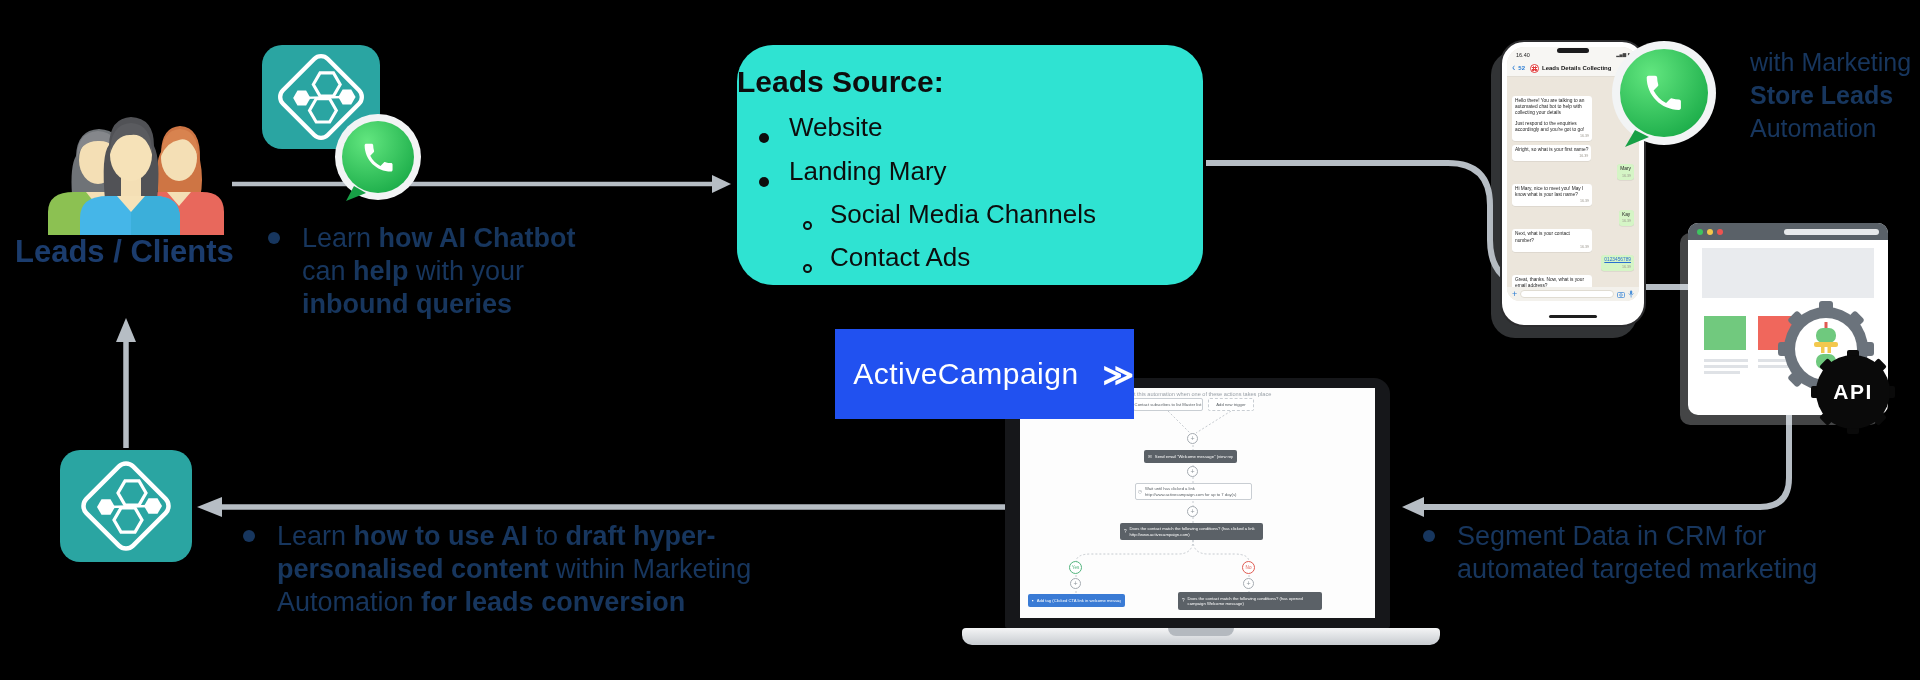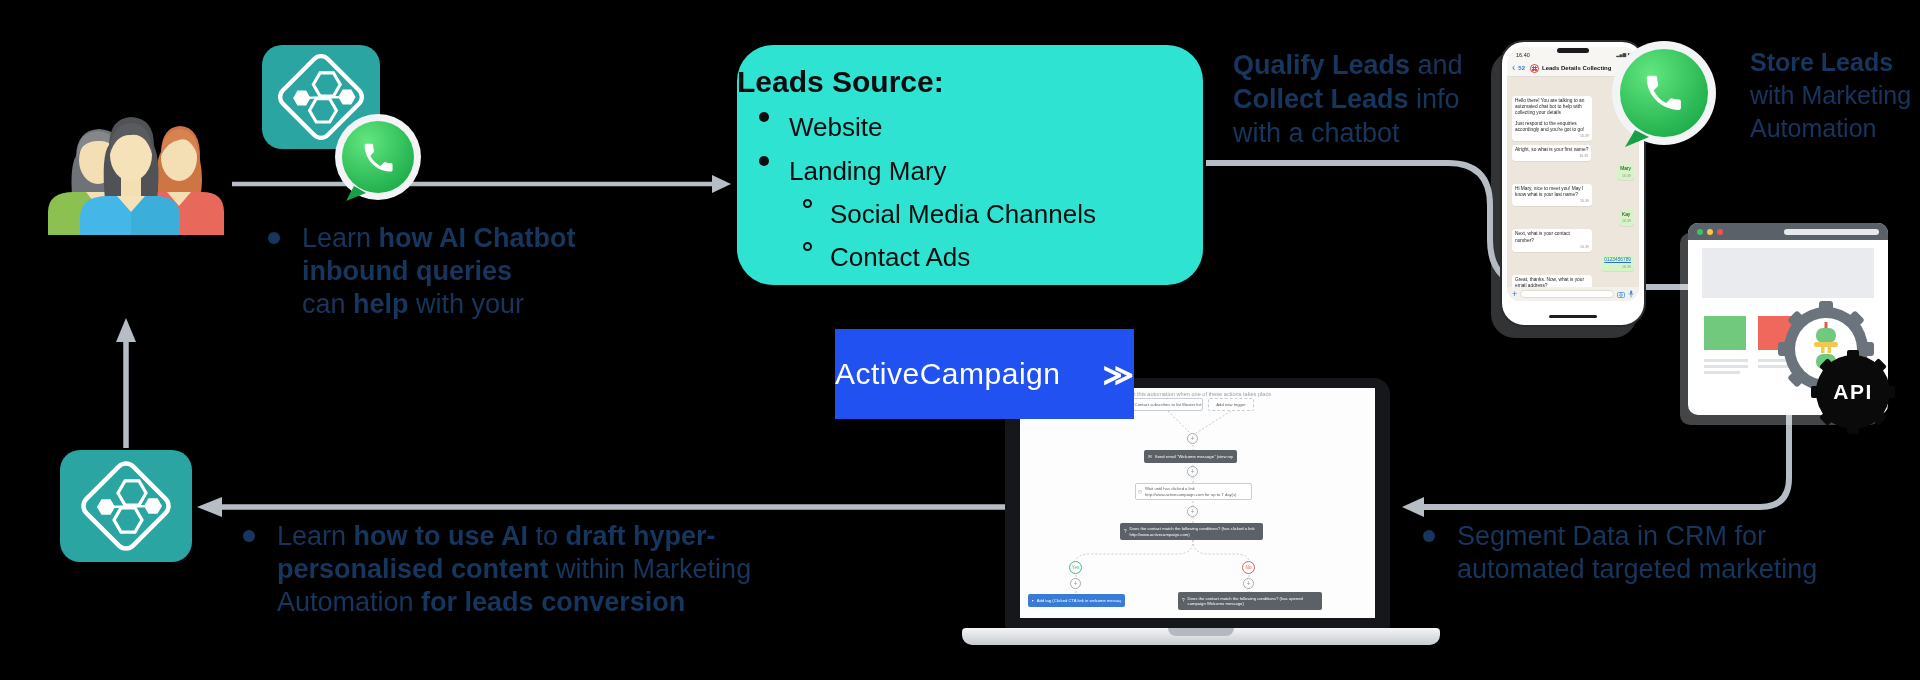--- a/index.html
+++ b/index.html
@@ -18,21 +18,21 @@
   
   .ann{position:absolute;color:var(--navy);font-size:27px;line-height:34px;white-space:nowrap;z-index:7}
   .bullet{position:absolute;display:flex;z-index:7}
   .bdot{width:12px;height:12px;border-radius:50%;background:var(--navy);margin-top:10px;margin-right:22px;flex:none}
   .btxt{color:var(--navy);font-size:27px;line-height:33px;white-space:nowrap}
   .biglabel{position:absolute;color:#1B3C6D;font-size:31px;font-weight:bold;z-index:7;white-space:nowrap}
   
   .lsbox{position:absolute;left:737px;top:45px;width:466px;height:240px;background:var(--tealbox);
          border-radius:36px;z-index:2;color:#0d0d0d}
   .lstitle{text-align:left;font-size:30px;font-weight:bold;margin-top:20px}
-  .lsitem{display:flex;align-items:flex-start;font-size:26px;margin-left:22px;margin-top:13px}
+  .lsitem{display:flex;align-items:flex-end;font-size:26px;margin-left:22px;margin-top:13px}
   .lsitem.sub{margin-left:66px;margin-top:12px}
   .fdot{width:10px;height:10px;border-radius:50%;background:#0d0d0d;margin-right:20px;flex:none}
   .odot{width:9px;height:9px;border-radius:50%;border:2px solid #0d0d0d;margin-right:18px;flex:none}
   
   .boticon{position:absolute;background:var(--tealicon);border-radius:20px;z-index:2;display:flex;
            align-items:center;justify-content:center}
   
   .wa{position:absolute;z-index:5}
   
   .phone{position:absolute;left:1500px;top:40px;width:146px;height:287px;background:#fff;
@@ -98,21 +98,21 @@
          line-height:1.25;padding:2px 4px;display:flex;gap:3px;align-items:center}
   .fplus{position:absolute;width:11px;height:11px;border:1px solid #a6acb2;border-radius:50%;
          background:#fff;color:#8f969c;font-size:7px;line-height:9px;text-align:center;z-index:2}
   .fyn{position:absolute;width:13px;height:13px;border-radius:50%;background:#fff;font-size:4.6px;
        display:flex;align-items:center;justify-content:center;z-index:2}
   .fyes{border:1.4px solid #53b57e;color:#53b57e}
   .fno{border:1.4px solid #e05b52;color:#e05b52}
   .ficon{flex:none;font-size:4.6px}
   
   .acbox{position:absolute;left:835px;top:329px;width:299px;height:90px;background:var(--acblue);
-         z-index:6;display:flex;align-items:center;justify-content:space-between;gap:24px}
+         z-index:6;display:flex;align-items:center;justify-content:flex-end;gap:24px}
   .aclabel{color:#fff;font-size:30px;letter-spacing:.5px}
   .acarrow{color:#fff;font-size:30px;font-weight:bold}
 </style>
 </head>
 <body>
 
 <div class="canvas">
 
   <svg class="connectors" width="1920" height="680">
 
@@ -146,20 +146,21 @@
     <path d="M139,92 L151,106 L163,92 Z" fill="#F4DFB5"></path>
 
     <path d="M77,100 Q73,55 81,45 Q82,18 103,17 Q126,18 126,46 Q133,60 129,100 Z" fill="#515256"></path>
     <rect x="93" y="76" width="20" height="20" fill="#F4DFB5"></rect>
     <ellipse cx="103" cy="55" rx="21" ry="26" fill="#F6E2B8"></ellipse>
     <path d="M82,54 Q82,24 103,23 Q124,24 124,54 Q118,33 103,35 Q88,34 82,54 Z" fill="#5A5B5F"></path>
     <path d="M52,135 L52,118 Q52,96 80,96 L126,96 Q152,96 152,118 L152,135 Z" fill="#45B6E8"></path>
     <path d="M103,96 L126,96 Q152,96 152,118 L152,135 L103,135 Z" fill="#3BAFDA"></path>
     <path d="M89,96 L103,112 L117,96 Z" fill="#F6E2B8"></path>
   </svg>
+  <div class="biglabel" style="left:15px;top:234px">Leads / Clients</div>
 
   <div class="boticon" style="left:262px;top:45px;width:118px;height:104px">
     <svg width="96" height="96" viewBox="-50 -50 100 100">
       <rect x="-33" y="-33" width="66" height="66" rx="10" transform="rotate(45)" fill="none" stroke="#fff" stroke-width="4.5"></rect>
       <line x1="-20" y1="1" x2="27" y2="0" stroke="#fff" stroke-width="2.4"></line>
       <polygon points="20,-13 13,-.9 -1,-.9 -8,-13 -1,-25.1 13,-25.1" transform="translate(0,0)" fill="#2AA5A2" stroke="#fff" stroke-width="3.2"></polygon>
       <polygon points="16,14 9,26.1 -5,26.1 -12,14 -5,1.9 9,1.9" fill="#2AA5A2" stroke="#fff" stroke-width="3.2"></polygon>
       <polygon points="-11,1 -15.5,8.8 -24.5,8.8 -29,1 -24.5,-6.8 -15.5,-6.8" fill="#fff"></polygon>
       <polygon points="36,0 31.5,7.8 22.5,7.8 18,0 22.5,-7.8 31.5,-7.8" fill="#fff"></polygon>
     </svg>
@@ -176,22 +177,22 @@
     <path d="M22,74 L14,89 L34,81 Z" fill="#17A046"></path>
     <circle cx="46" cy="45" r="36" fill="url(#wg1)"></circle>
     <path d="M6.62 10.79c1.44 2.83 3.76 5.14 6.59 6.59l2.2-2.2c.27-.27.67-.36 1.02-.24 1.12.37 2.33.57 3.57.57.55 0 1 .45 1 1V20c0 .55-.45 1-1 1-9.39 0-17-7.61-17-17 0-.55.45-1 1-1h3.5c.55 0 1 .45 1 1 0 1.25.2 2.45.57 3.57.11.35.03.74-.25 1.02l-2.2 2.2z" transform="translate(28,27) scale(1.55)" fill="#fff"></path>
   </svg>
 
 
   <div class="bullet" style="left:268px;top:222px">
     <span class="bdot"></span>
     <div class="btxt">
       <div><span>Learn </span><span style="font-weight: bold;">how AI Chatbot</span></div>
+      <div><span>can </span><span style="font-weight: bold;">help</span><span> with your</span></div>
       <div><span style="font-weight: bold;">inbound queries</span></div>
-      <div><span>can </span><span style="font-weight: bold;">help</span><span> with your</span></div>
     </div>
   </div>
 
   <div class="lsbox">
     <div class="lstitle">Leads Source:</div>
     <div class="lsitem">
       <span class="fdot"></span>
       <span>Website</span>
       </div>
     <div class="lsitem">
@@ -201,25 +202,20 @@
     <div class="lsitem sub">
       <span class="odot"></span>
       <span>Social Media Channels</span>
       </div>
     <div class="lsitem sub">
       <span class="odot"></span>
       <span>Contact Ads</span>
       </div>
   </div>
 
-  <div class="ann" style="left:1233px;top:48px">
-    <div><span style="font-weight: bold;">Qualify Leads</span><span> and</span></div>
-    <div><span style="font-weight: bold;">Collect Leads</span><span> info</span></div>
-    <div><span>with a chatbot</span></div>
-  </div>
 
   <div class="phone">
     <div class="screen">
       <div class="sbar">
         <span>16.40</span>
         <span style="font-size:4.5px;color:#444">▂▄▆ ▮</span>
       </div>
       <div class="whead">
         <span class="back">‹</span>
         <span class="bnum">52</span>
@@ -288,22 +284,22 @@
           <stop offset="100%" stop-color="#16A845"></stop>
       </radialGradient>
     </defs>
     <circle cx="56" cy="55" r="52" fill="#F2F4F5"></circle>
     <path d="M27,92 L17,109 L41,99 Z" fill="#17A046"></path>
     <circle cx="56" cy="55" r="44" fill="url(#wg2)"></circle>
     <path d="M6.62 10.79c1.44 2.83 3.76 5.14 6.59 6.59l2.2-2.2c.27-.27.67-.36 1.02-.24 1.12.37 2.33.57 3.57.57.55 0 1 .45 1 1V20c0 .55-.45 1-1 1-9.39 0-17-7.61-17-17 0-.55.45-1 1-1h3.5c.55 0 1 .45 1 1 0 1.25.2 2.45.57 3.57.11.35.03.74-.25 1.02l-2.2 2.2z" transform="translate(33,32) scale(1.9)" fill="#fff"></path>
   </svg>
 
   <div class="ann" style="left:1750px;top:46px;font-size:25px;line-height:33px">
+    <div><span>with Marketing</span></div>
     <div><span style="font-weight: bold;">Store Leads</span></div>
-    <div><span>with Marketing</span></div>
     <div><span>Automation</span></div>
   </div>
 
   <div class="browser">
     <div class="btitle">
       <span class="bdot2" style="background:#3EC45F"></span>
       <span class="bdot2" style="background:#F5C84B"></span>
       <span class="bdot2" style="background:#EF5350"></span>
       <span class="baddr"></span>
     </div>

